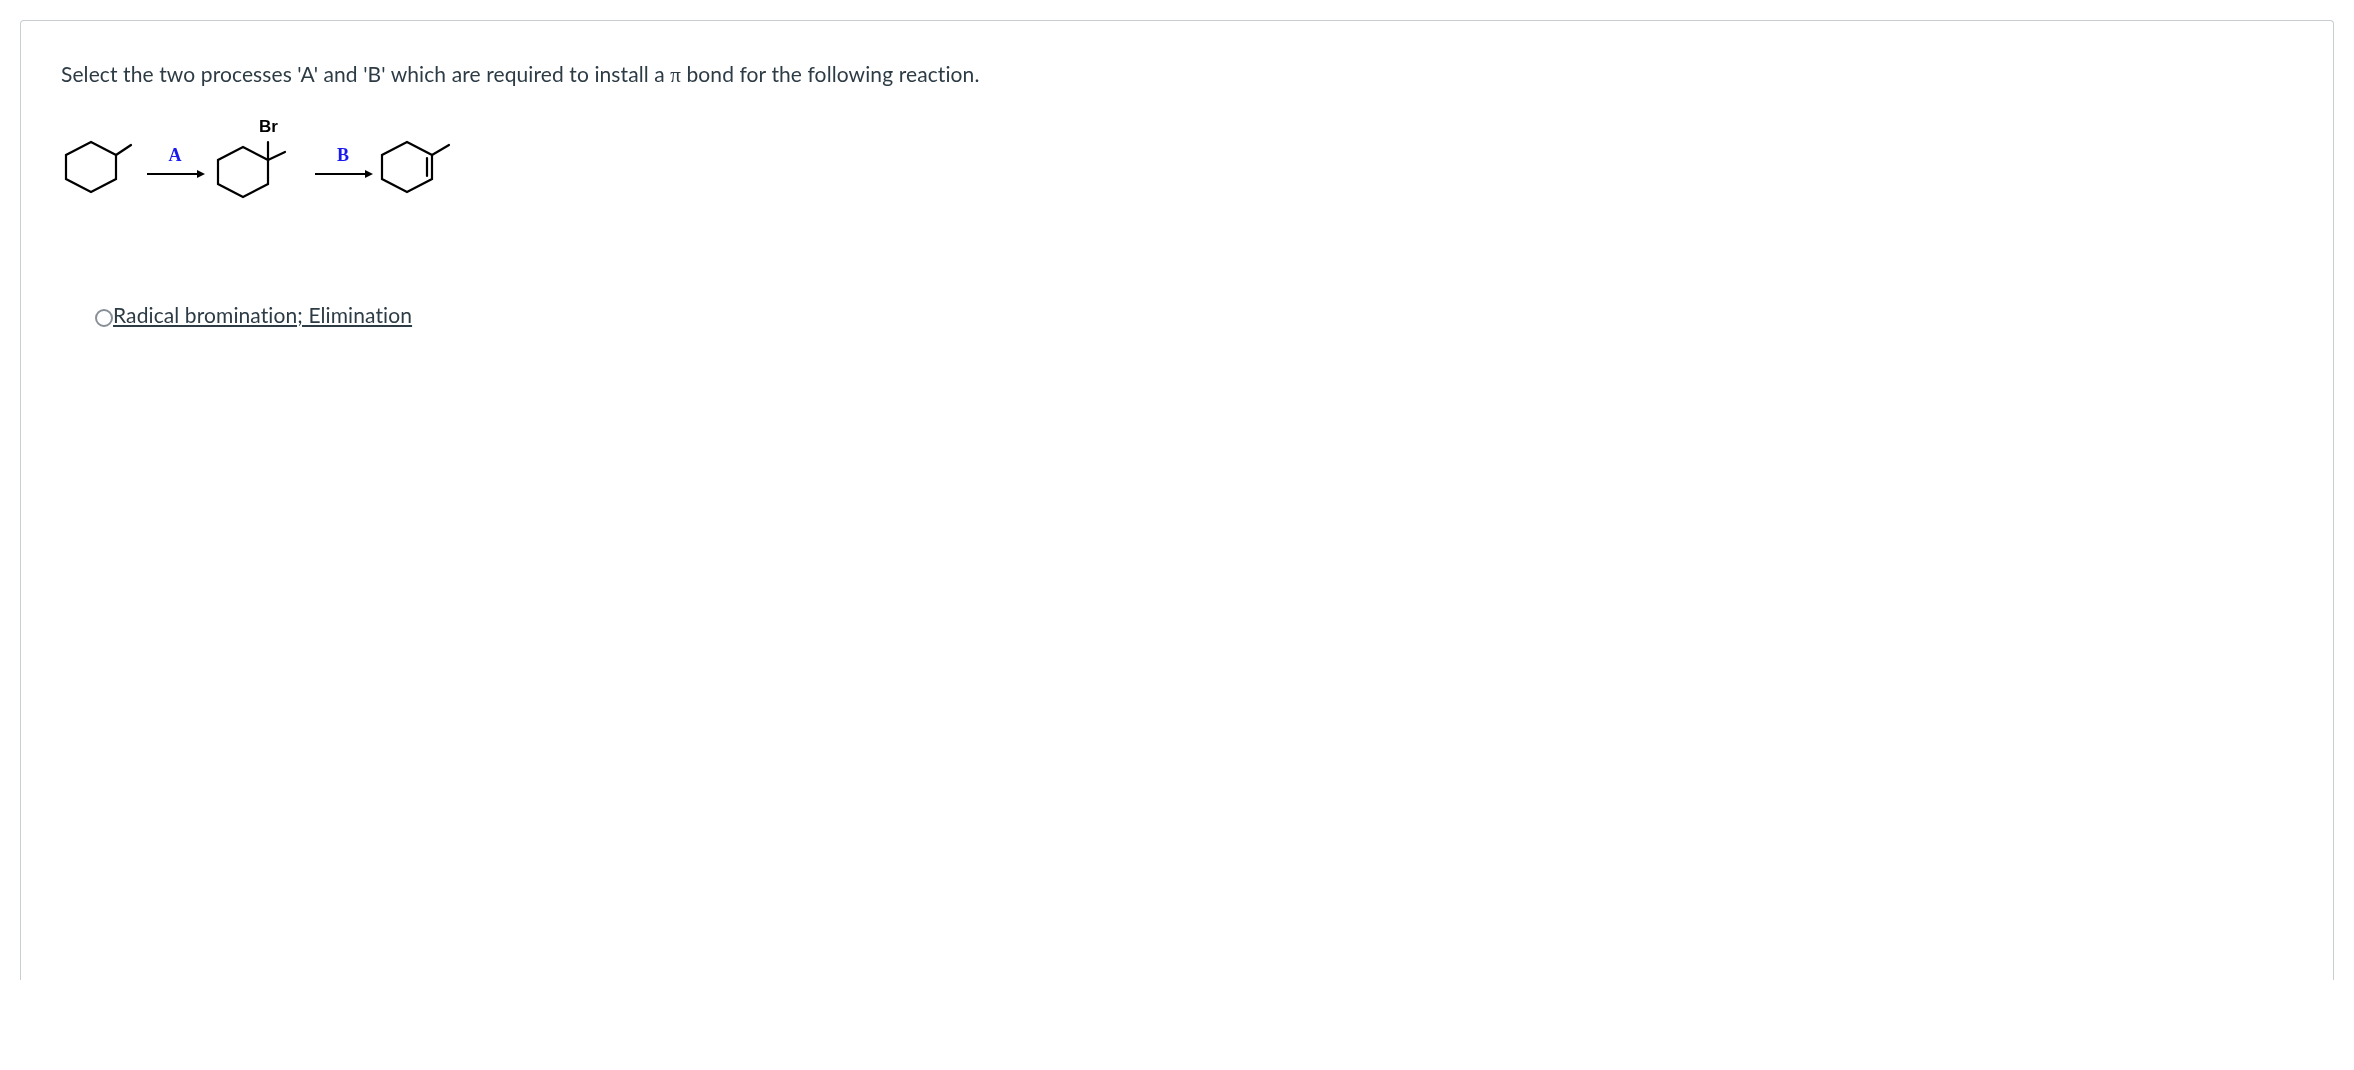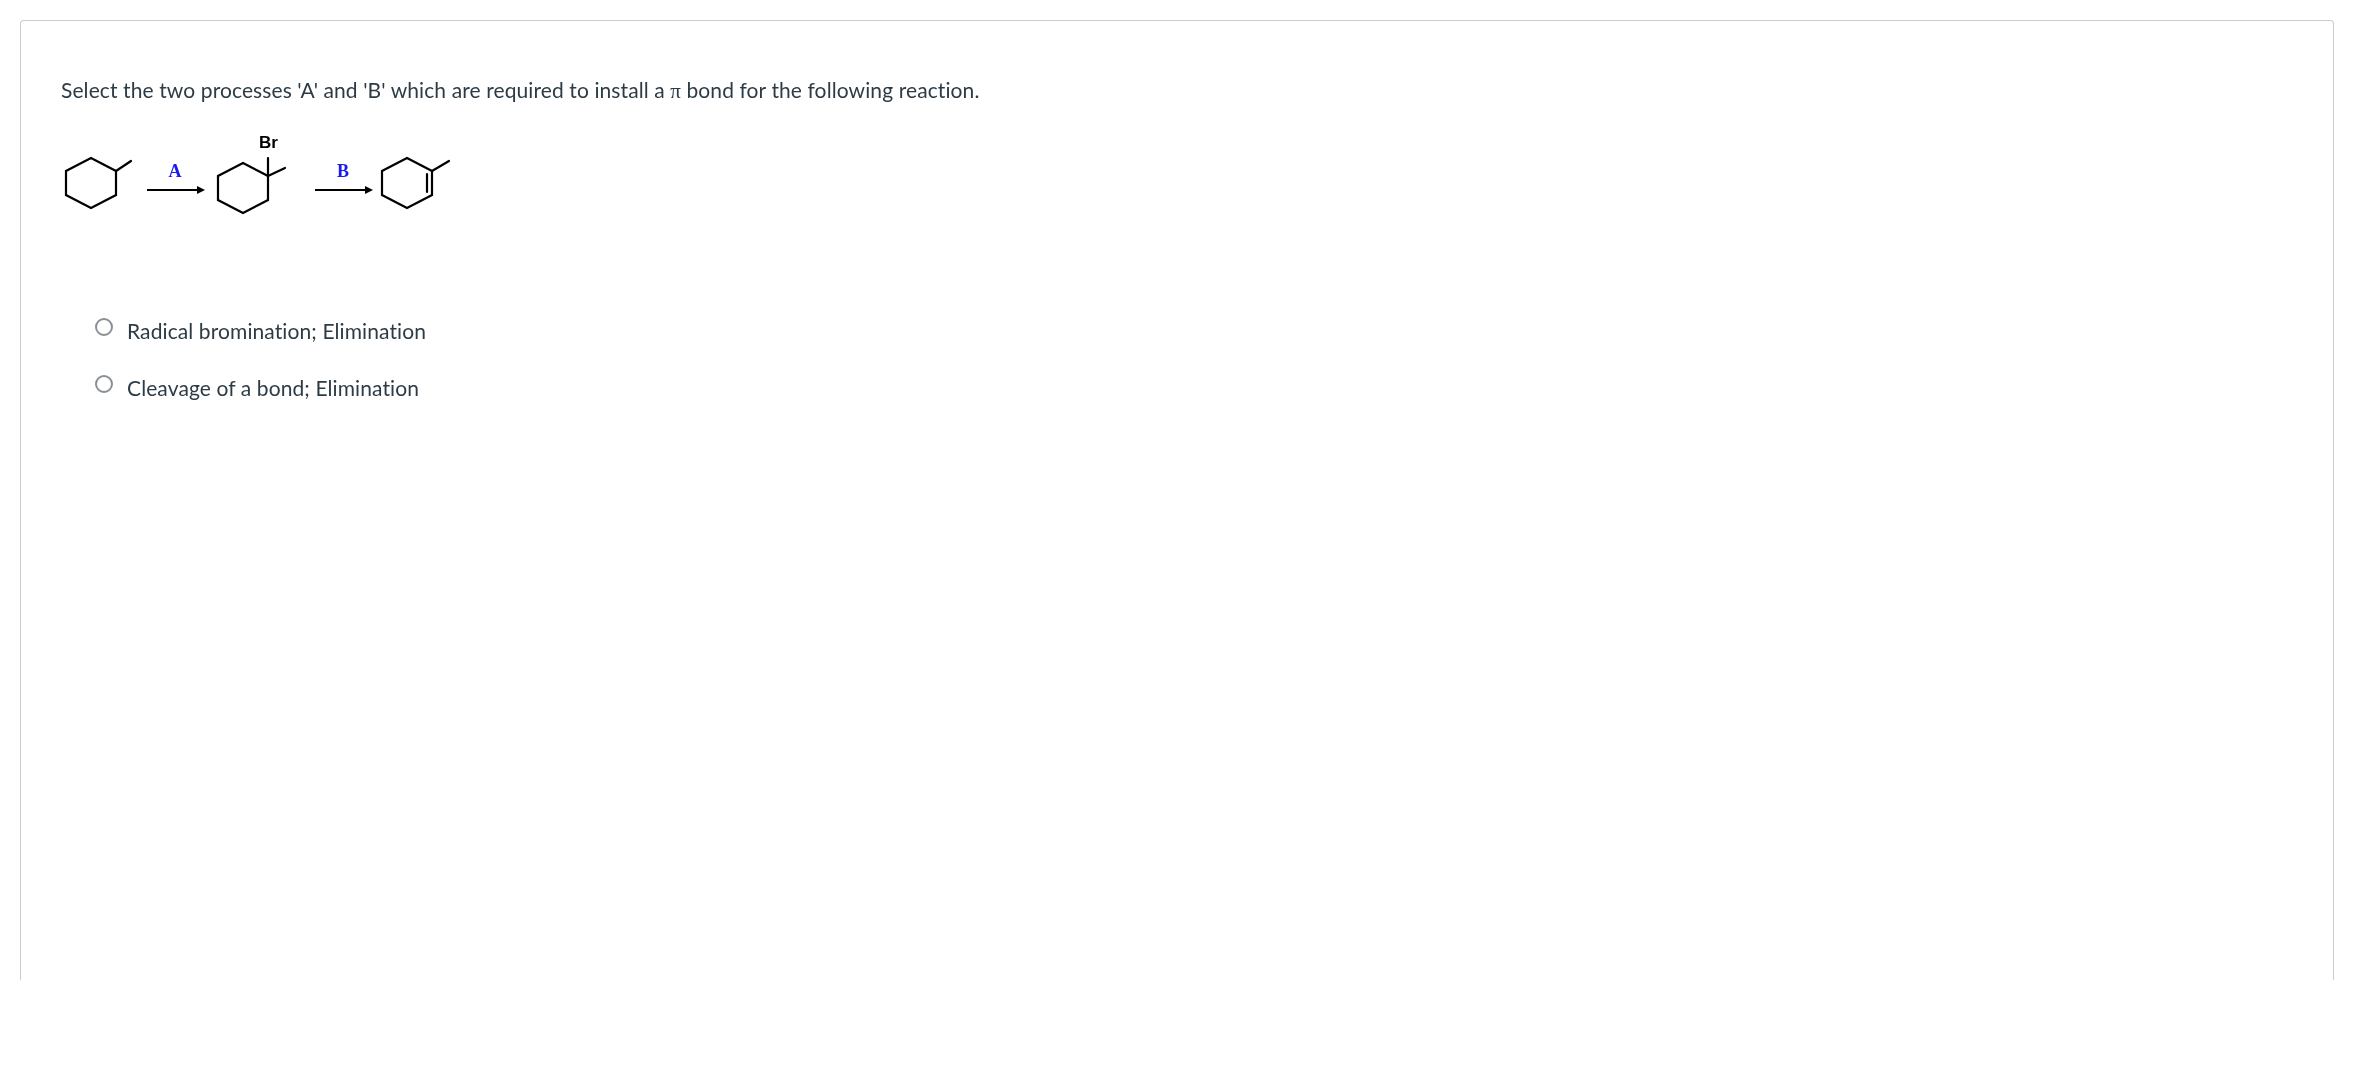--- a/index.html
+++ b/index.html
@@ -8,45 +8,45 @@
     font-family: "Lato", "Helvetica Neue", Arial, sans-serif;
     font-size: 19px;
     color: #2d3b45;
     background: #ffffff;
   }
   .card {
     border: 1px solid #c7cdd1;
     border-top-left-radius: 4px;
     border-top-right-radius: 4px;
     margin: 20px 20px 0 20px;
-    padding: 56px 40px 60px 40px;
+    padding: 40px 40px 60px 40px;
     min-height: 960px;
     box-sizing: border-box;
     border-bottom: none;
   }
   .prompt {
     font-size: 21px;
     letter-spacing: 0.1px;
     margin-bottom: 24px;
   }
   .pi {
     font-family: "Times New Roman", serif;
   }
   .diagram {
     margin: 8px 0 90px 0;
   }
   .options {
     margin-left: 34px;
   }
   .option {
     display: flex;
-    align-items: flex-start;
-    gap: 14px;
+    align-items: flex-end;
     margin-bottom: 32px;
     font-size: 21px;
+    text-decoration: underline;
   }
   .radio {
     width: 18px;
     height: 18px;
     border: 2px solid #888f96;
     border-radius: 50%;
     flex: 0 0 18px;
     box-sizing: border-box;
   }
   .label-text {
@@ -148,20 +148,16 @@
 
   <div class="options">
 
     <div class="option">
       <span class="radio"></span>
       <span class="label-text">Radical bromination; Elimination</span>
     </div>
 
 
 
-    <div class="option">
-      <span class="radio"></span>
-      <span class="label-text">Cleavage of a bond; Elimination</span>
-    </div>
 
   </div>
 
 </div>
 
 </body></html>

